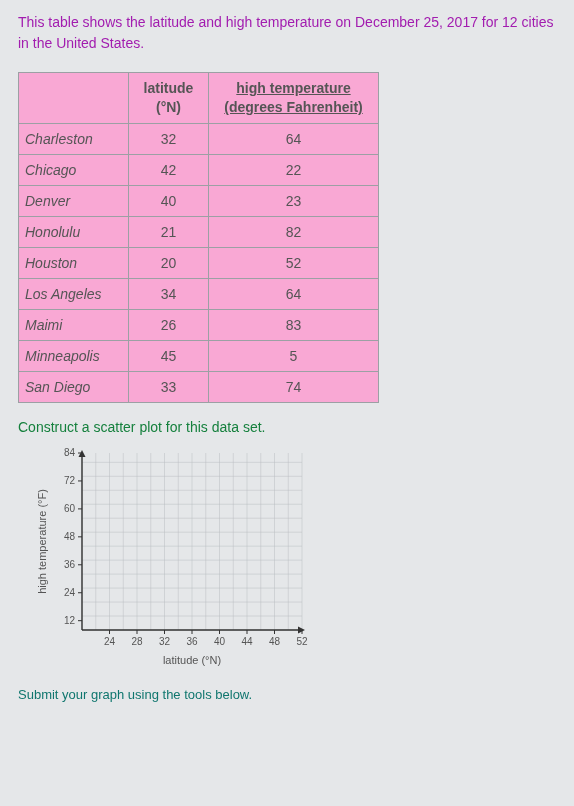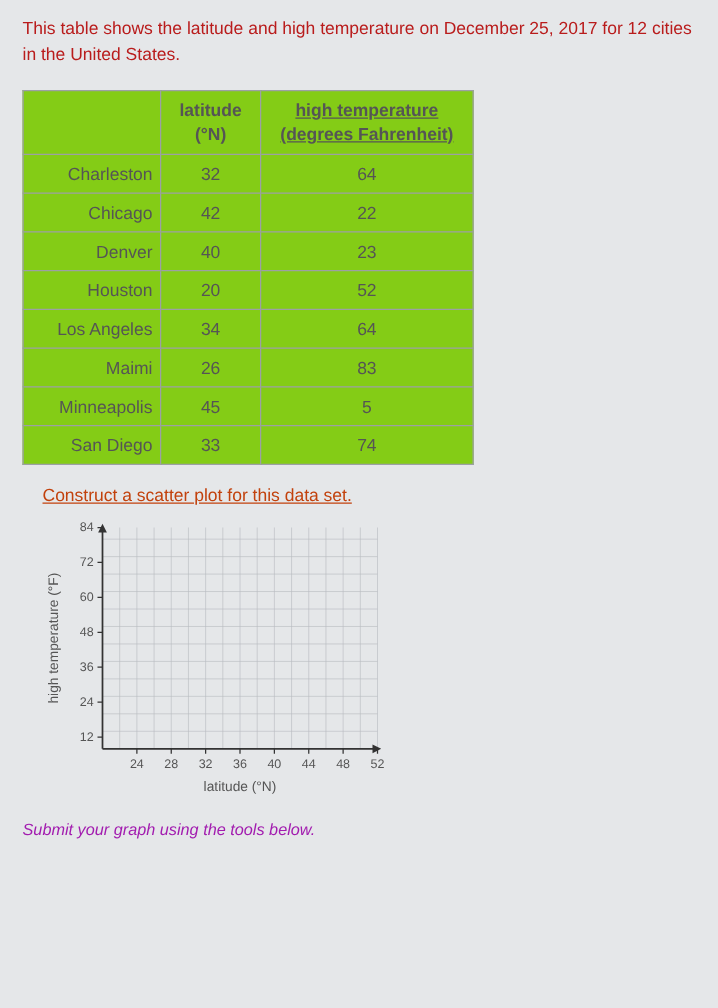--- a/index.html
+++ b/index.html
@@ -6,60 +6,58 @@
     body {
       font-family: -apple-system, BlinkMacSystemFont, "Segoe UI", Arial, sans-serif;
       background: #e5e7e9;
       width: 574px;
       height: 806px;
       padding: 12px 18px;
       color: #444;
       font-size: 14px;
     }
     .prompt-text {
-      color: #b91c1c;
+      color: #a21caf;
       line-height: 1.5;
       margin-bottom: 18px;
     }
     table {
       border-collapse: collapse;
-      background: #84cc16;
+      background: #f9a8d4;
       margin-bottom: 16px;
     }
     th, td {
       border: 1px solid #9ca0a4;
       text-align: center;
       color: #555;
     }
     th {
       font-weight: 600;
       padding: 6px 10px;
       line-height: 1.35;
       font-size: 14px;
     }
     td {
       padding: 7px 10px;
       font-size: 14px;
     }
     .col-city { width: 110px; }
     .col-lat { width: 80px; }
     .col-temp { width: 170px; text-decoration: underline; }
-    .city-cell { text-align: right; padding-left: 6px; padding-right: 6px; }
+    .city-cell { text-align: left; padding-left: 6px; padding-right: 6px; font-style: italic; }
     .instruction {
-      color: #c2410c;
-      margin: 14px 0 10px 16px;
-      text-decoration: underline;
+      color: #15803d;
+      margin: 14px 0 10px 0;
     }
     .chart-wrapper {
       margin-left: 14px;
       margin-bottom: 14px;
     }
     .submit-text {
-      color: #a21caf;
-      font-style: italic;
+      color: #0f766e;
       font-size: 13px;
       margin-top: 10px;
     }
   </style>
 </head>
 <body>
 
 <div class="prompt-text">This table shows the latitude and high temperature on December 25, 2017 for 12 cities in the United States.</div>
 
 <table>
@@ -84,20 +82,25 @@
       </tr>
       <tr>
         <td class="city-cell">Chicago</td>
         <td>42</td>
         <td>22</td>
       </tr>
       <tr>
         <td class="city-cell">Denver</td>
         <td>40</td>
         <td>23</td>
+      </tr>
+      <tr>
+        <td class="city-cell">Honolulu</td>
+        <td>21</td>
+        <td>82</td>
       </tr>
       <tr>
         <td class="city-cell">Houston</td>
         <td>20</td>
         <td>52</td>
       </tr>
       <tr>
         <td class="city-cell">Los Angeles</td>
         <td>34</td>
         <td>64</td>

